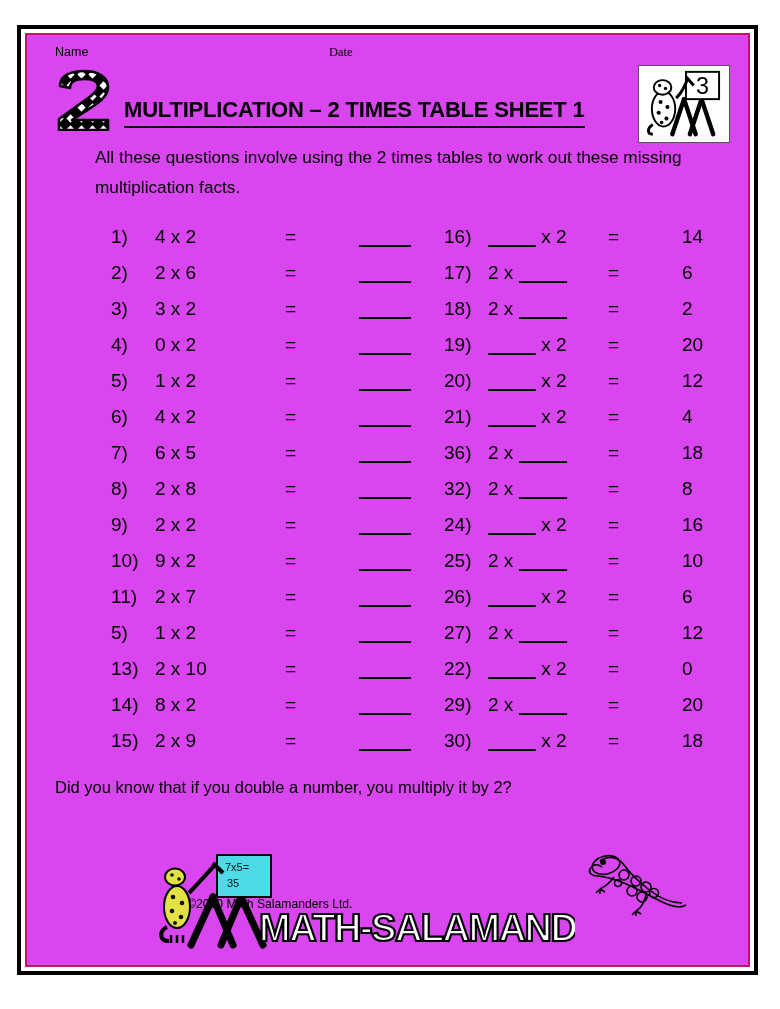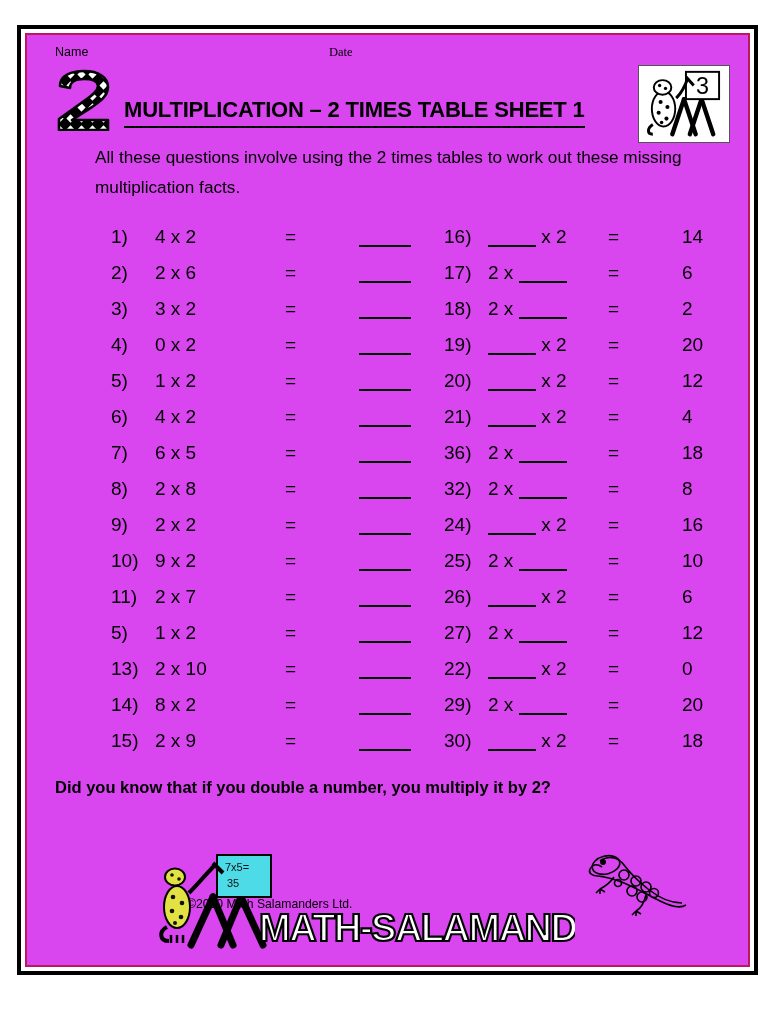--- a/index.html
+++ b/index.html
@@ -142,21 +142,20 @@
     border-bottom: 2.2px solid #000;
     height: 0.92em;
     vertical-align: -0.18em;
   }
   .blank.narrow { width: 48px; }
 
   
   .footer-note {
     margin: 4px 0 0 6px;
     font-size: 16.5px;
-    font-weight: bold;
   }
 
   
   .footer-band {
     position: absolute;
     left: 0;
     right: 0;
     bottom: 6px;
     height: 120px;
   }

